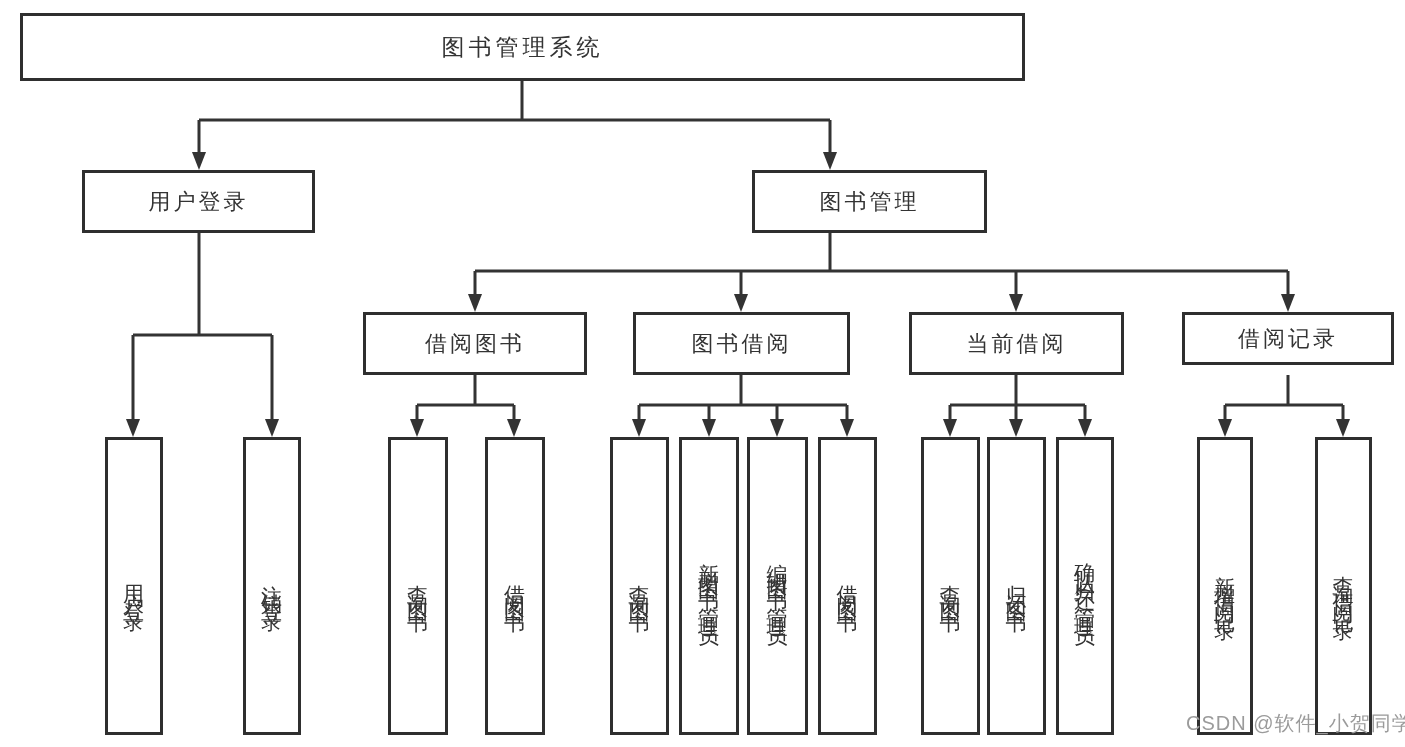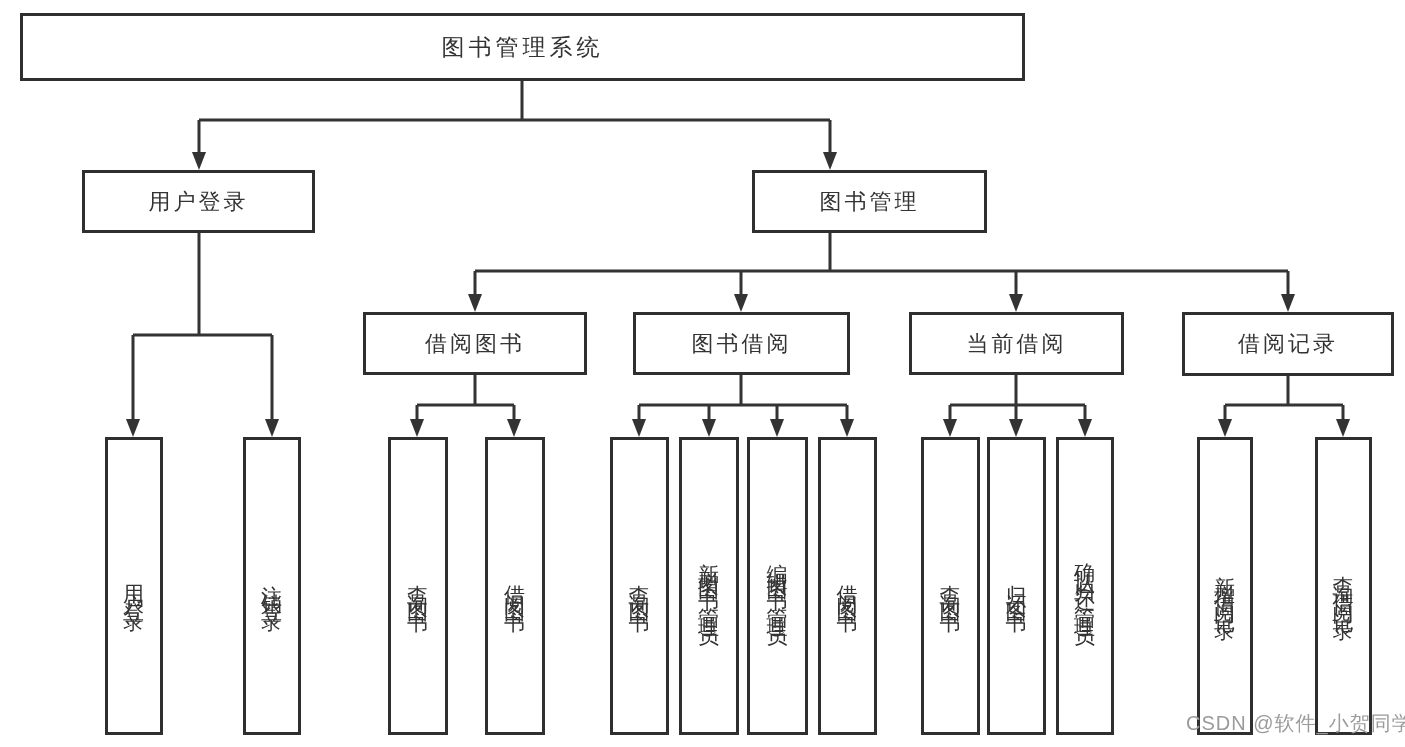--- a/index.html
+++ b/index.html
@@ -120,21 +120,21 @@
 
   <div class="node h-node" style="left:363px;top:312px;width:224px;height:63px;">
     <span>借阅图书</span>
   </div>
   <div class="node h-node" style="left:633px;top:312px;width:217px;height:63px;">
     <span>图书借阅</span>
   </div>
   <div class="node h-node" style="left:909px;top:312px;width:215px;height:63px;">
     <span>当前借阅</span>
   </div>
-  <div class="node h-node" style="left:1182px;top:312px;width:212px;height:64px;">
+  <div class="node h-node" style="left:1182px;top:312px;width:212px;height:53px;">
     <span>借阅记录</span>
   </div>
 
   <div class="node leaf" style="left:105px;top:437px;width:58px;height:298px;">
     <span>用户登录</span>
   </div>
   <div class="node leaf" style="left:243px;top:437px;width:58px;height:298px;">
     <span>注销登录</span>
   </div>
 

